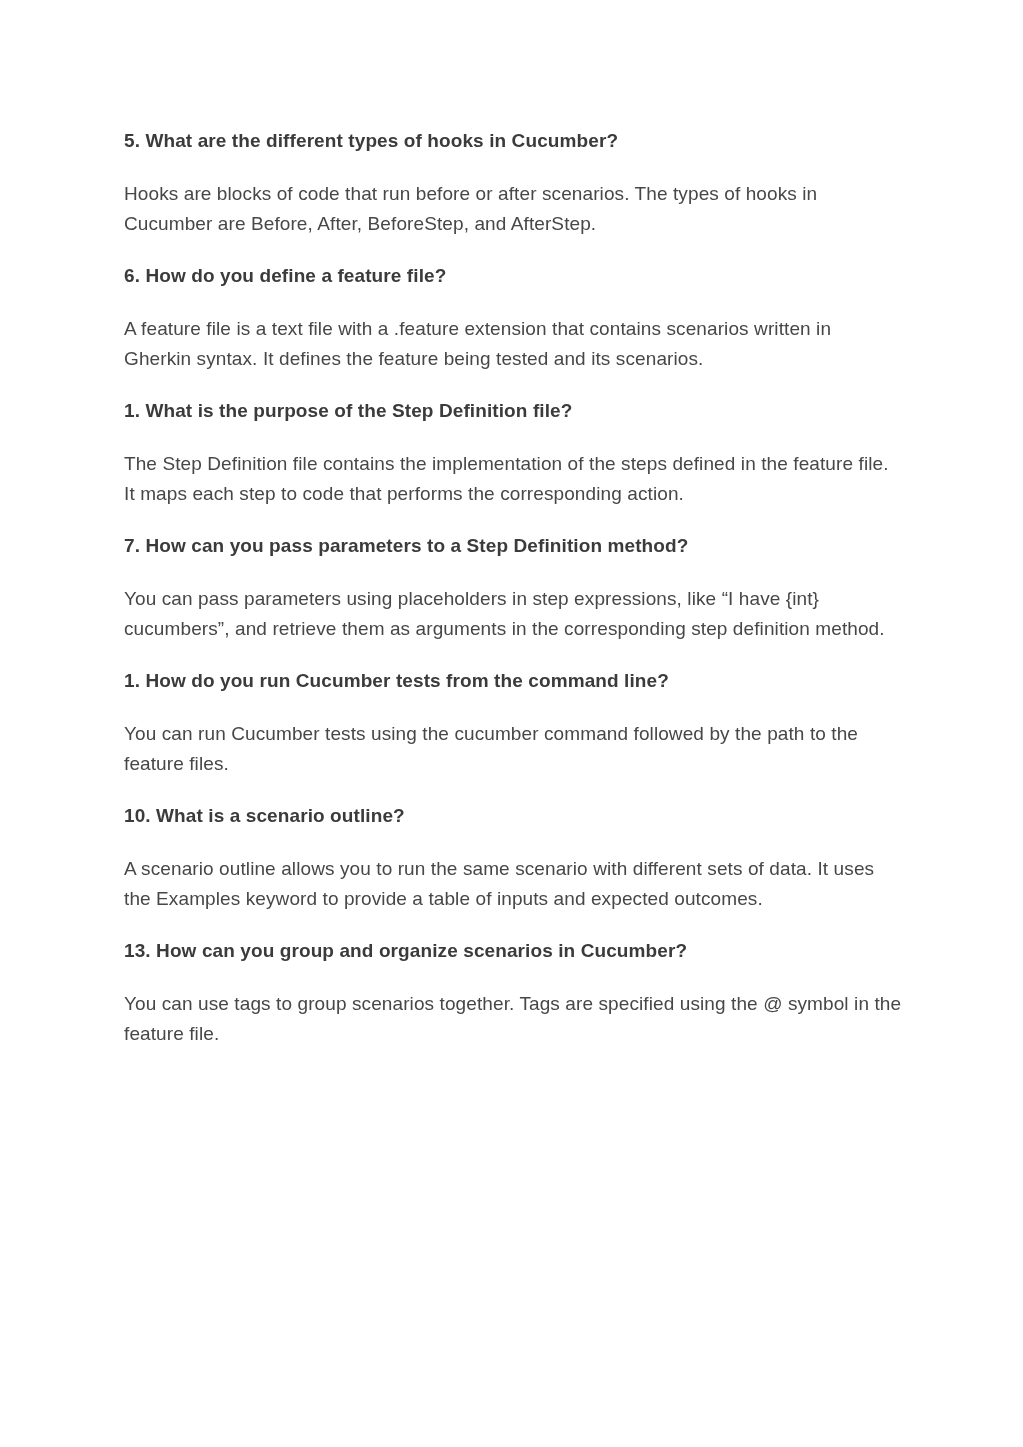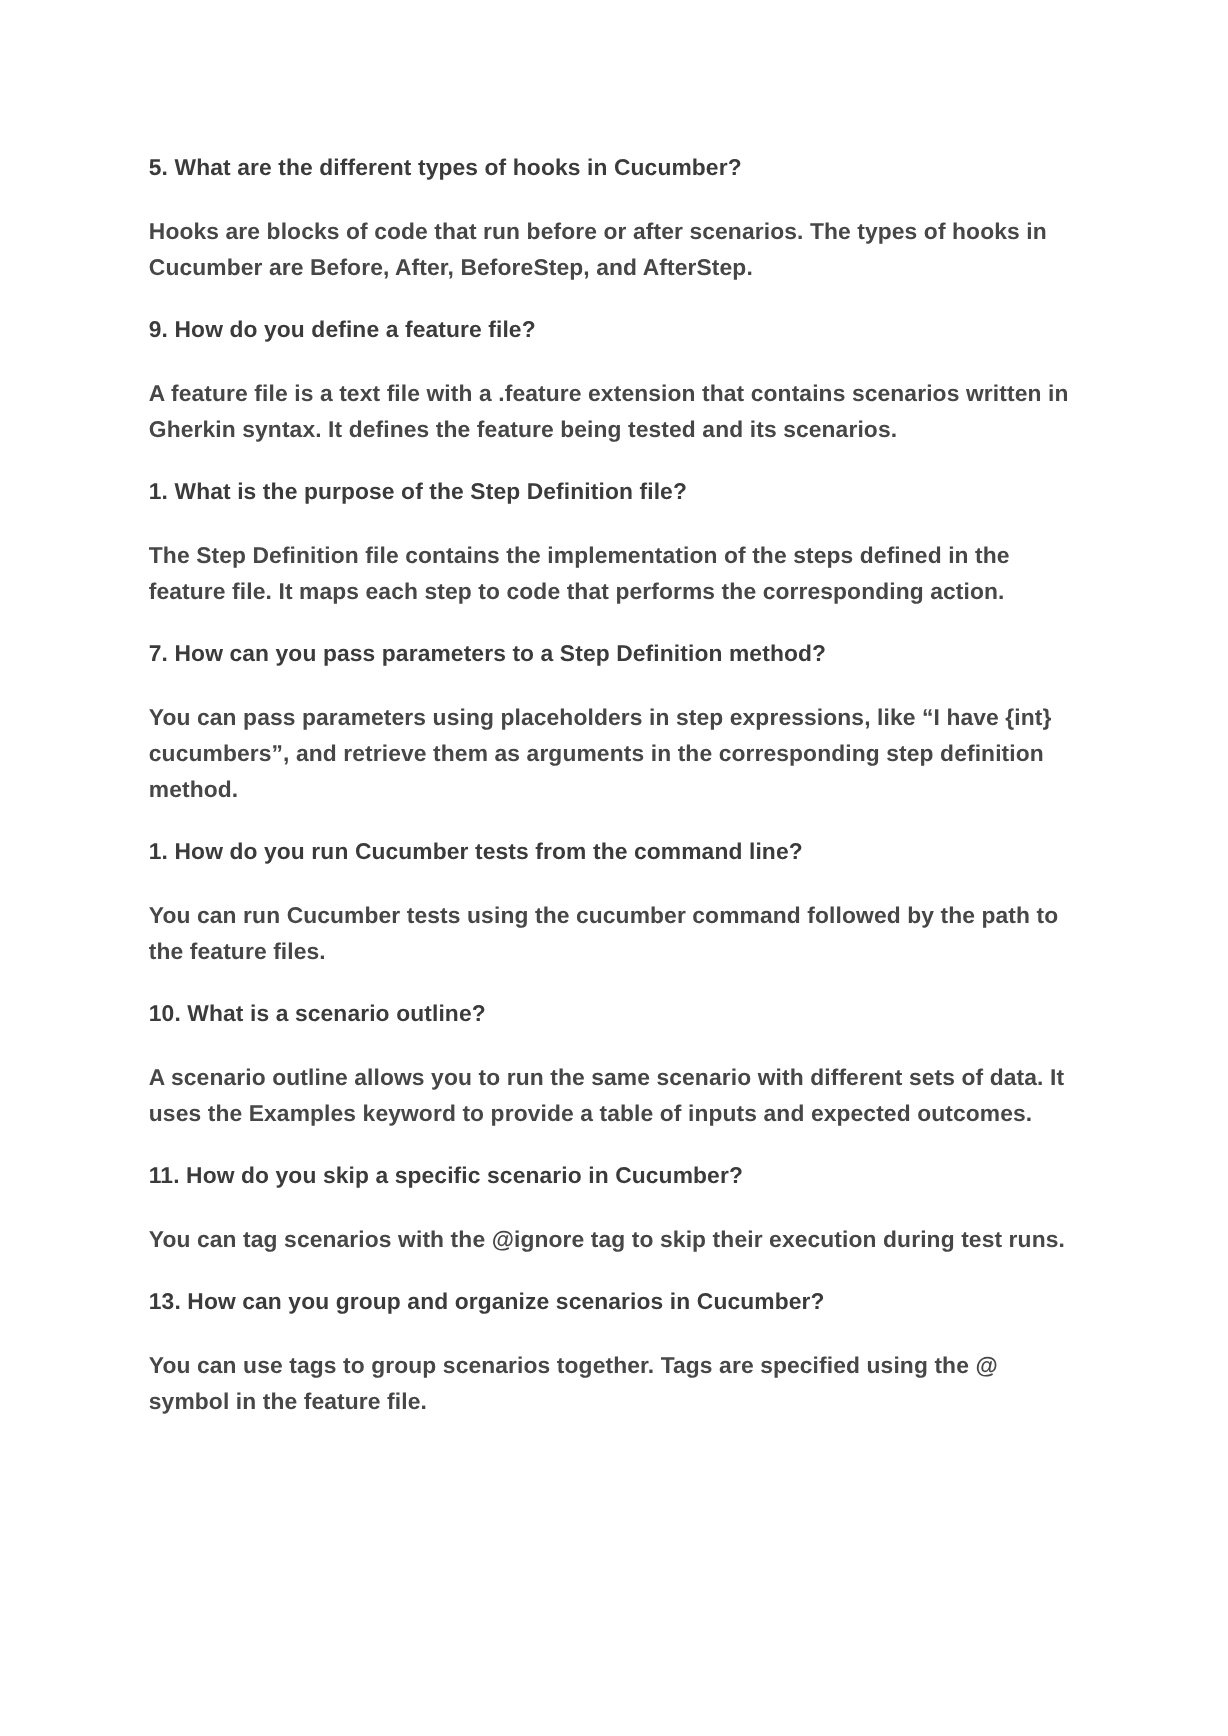--- a/index.html
+++ b/index.html
@@ -27,38 +27,38 @@
     font-size: 19px;
     line-height: 30px;
     font-weight: bold;
     color: #3b3b3b;
     letter-spacing: 0.1px;
   }
   .qa p {
     margin: 0 0 22px 0;
     font-size: 19px;
     line-height: 30px;
-    font-weight: bold;
+    font-weight: normal;
     color: #474747;
     letter-spacing: 0.1px;
   }
 </style>
 </head>
 <body>
 
 <div class="page">
   <div class="content">
 
     <section class="qa">
       <h3>5. What are the different types of hooks in Cucumber?</h3>
       <p>Hooks are blocks of code that run before or after scenarios. The types of hooks in Cucumber are Before, After, BeforeStep, and AfterStep.</p>
     </section>
 
     <section class="qa">
-      <h3>9. How do you define a feature file?</h3>
+      <h3>6. How do you define a feature file?</h3>
       <p>A feature file is a text file with a .feature extension that contains scenarios written in Gherkin syntax. It defines the feature being tested and its scenarios.</p>
     </section>
 
     <section class="qa">
       <h3>1. What is the purpose of the Step Definition file?</h3>
       <p>The Step Definition file contains the implementation of the steps defined in the feature file. It maps each step to code that performs the corresponding action.</p>
     </section>
 
     <section class="qa">
       <h3>7. How can you pass parameters to a Step Definition method?</h3>
@@ -68,24 +68,20 @@
     <section class="qa">
       <h3>1. How do you run Cucumber tests from the command line?</h3>
       <p>You can run Cucumber tests using the cucumber command followed by the path to the feature files.</p>
     </section>
 
     <section class="qa">
       <h3>10. What is a scenario outline?</h3>
       <p>A scenario outline allows you to run the same scenario with different sets of data. It uses the Examples keyword to provide a table of inputs and expected outcomes.</p>
     </section>
 
-    <section class="qa">
-      <h3>11. How do you skip a specific scenario in Cucumber?</h3>
-      <p>You can tag scenarios with the @ignore tag to skip their execution during test runs.</p>
-    </section>
 
 
     <section class="qa">
       <h3>13. How can you group and organize scenarios in Cucumber?</h3>
       <p>You can use tags to group scenarios together. Tags are specified using the @ symbol in the feature file.</p>
     </section>
 
   </div>
 </div>
 

